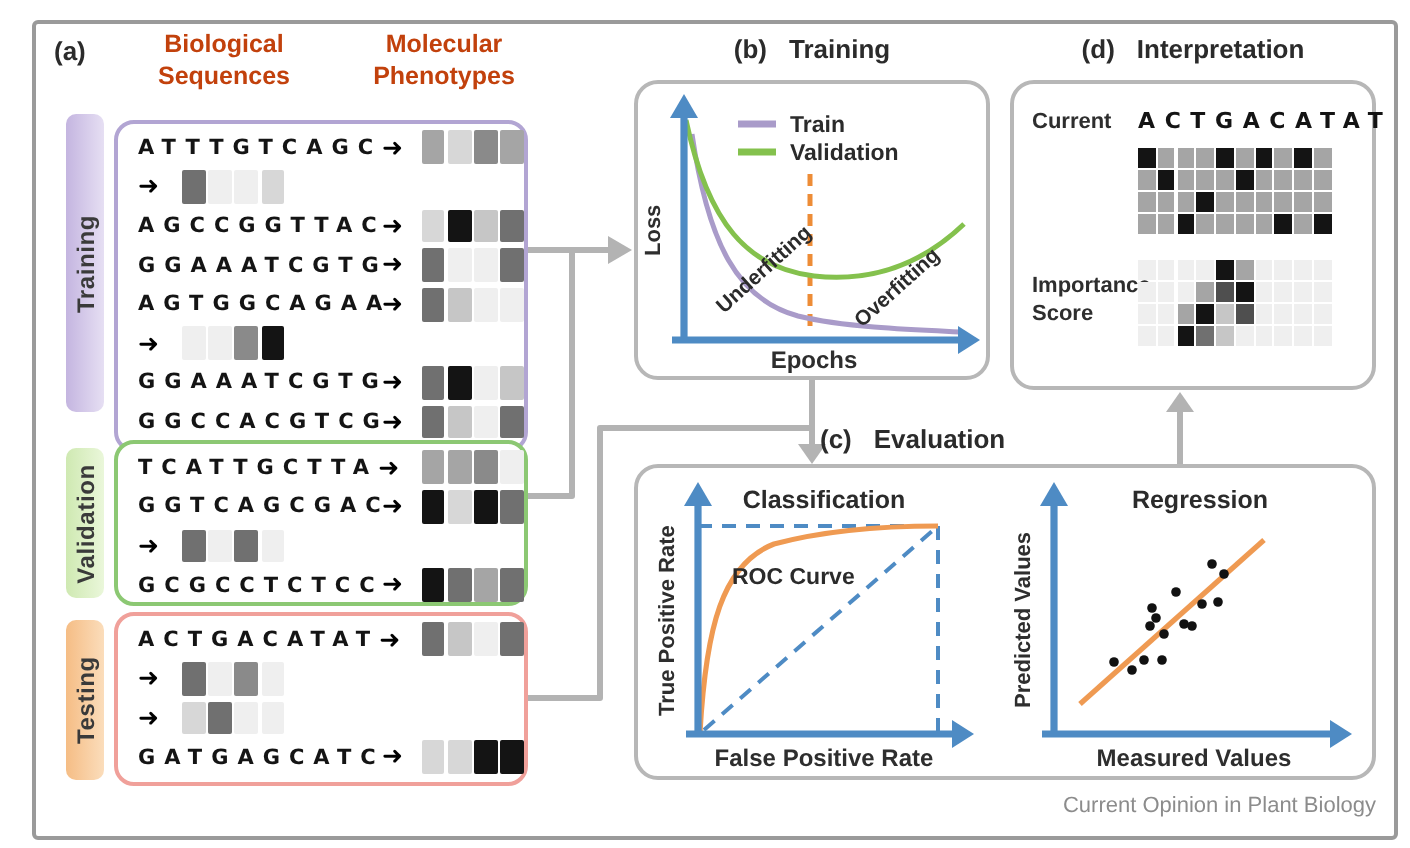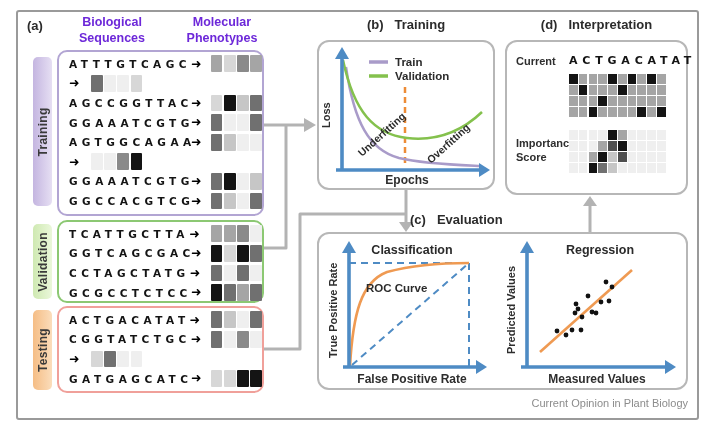--- a/index.html
+++ b/index.html
@@ -2,21 +2,21 @@
 <html><head>
 <meta charset="utf-8">
 <style>
   html,body{margin:0;padding:0;background:#fff;}
   body{width:705px;height:424px;position:relative;overflow:hidden;
        font-family:"Liberation Sans",sans-serif;color:#262626;}
   .abs{position:absolute;}
   .outer-border{left:16px;top:10px;width:679px;height:406px;border:2px solid #9a9a9a;border-radius:3px;}
   .conn{left:0;top:0;width:705px;height:424px;}
   
-  .hdr{font-weight:bold;font-size:12.5px;line-height:16px;text-align:center;color:#6d28d9;}
+  .hdr{font-weight:bold;font-size:12.5px;line-height:16px;text-align:center;color:#c2410c;}
   .ptag{font-weight:bold;font-size:13px;color:#2b2b2b;}
   .side-bar{width:19px;border-radius:5px;}
   .side-bar span{position:absolute;left:50%;top:50%;transform:translate(-50%,-50%) rotate(-90deg);
       white-space:nowrap;font-weight:bold;font-size:12px;color:#3a3a3a;letter-spacing:.3px;}
   .bar-train{background:linear-gradient(to right,#c4b5e0,#e6dff3);}
   .bar-valid{background:linear-gradient(to right,#cfe9b2,#eaf7da);}
   .bar-test{background:linear-gradient(to right,#f5bd85,#fbddbb);}
   .seq-box{background:#fff;border-radius:10px;padding:2px 0 0 10px;box-sizing:border-box;}
   .box-train{border:2.5px solid #b2a5d3;}
   .box-valid{border:2.5px solid #8cc873;}
@@ -73,21 +73,21 @@
 <div class="abs side-bar bar-train" style="left:33px;top:57px;height:149px;">
   <span>Training</span>
   </div>
 <div class="abs side-bar bar-valid" style="left:33px;top:224px;height:75px;">
   <span>Validation</span>
   </div>
 <div class="abs side-bar bar-test" style="left:33px;top:310px;height:80px;">
   <span>Testing</span>
   </div>
 
-<div class="abs seq-box box-train" style="left:57px;top:50px;width:207px;height:166px;">
+<div class="abs seq-box box-train" style="left:57px;top:60px;width:207px;height:166px;">
     <div class="seq-row">
       <span class="seq-text">ATTTGTCAGC</span>
       <span class="seq-arrow">➜</span>
       <span class="pheno-cells">
         <span class="pheno-cell" style="background: rgb(165, 165, 165);"></span>
         <span class="pheno-cell" style="background: rgb(215, 215, 215);"></span>
         <span class="pheno-cell" style="background: rgb(138, 138, 138);"></span>
         <span class="pheno-cell" style="background: rgb(165, 165, 165);"></span>
       </span>
     </div>
@@ -175,21 +175,20 @@
       <span class="seq-text">GGTCAGCGAC</span>
       <span class="seq-arrow">➜</span>
       <span class="pheno-cells">
         <span class="pheno-cell" style="background: rgb(20, 20, 20);"></span>
         <span class="pheno-cell" style="background: rgb(215, 215, 215);"></span>
         <span class="pheno-cell" style="background: rgb(20, 20, 20);"></span>
         <span class="pheno-cell" style="background: rgb(112, 112, 112);"></span>
       </span>
     </div>
     <div class="seq-row">
-      <span class="seq-text">CCTAGCTATG</span>
       <span class="seq-arrow">➜</span>
       <span class="pheno-cells">
         <span class="pheno-cell" style="background: rgb(112, 112, 112);"></span>
         <span class="pheno-cell" style="background: rgb(239, 239, 239);"></span>
         <span class="pheno-cell" style="background: rgb(112, 112, 112);"></span>
         <span class="pheno-cell" style="background: rgb(239, 239, 239);"></span>
       </span>
     </div>
     <div class="seq-row">
       <span class="seq-text">GCGCCTCTCC</span>
@@ -207,21 +206,20 @@
       <span class="seq-text">ACTGACATAT</span>
       <span class="seq-arrow">➜</span>
       <span class="pheno-cells">
         <span class="pheno-cell" style="background: rgb(112, 112, 112);"></span>
         <span class="pheno-cell" style="background: rgb(198, 198, 198);"></span>
         <span class="pheno-cell" style="background: rgb(239, 239, 239);"></span>
         <span class="pheno-cell" style="background: rgb(112, 112, 112);"></span>
       </span>
     </div>
     <div class="seq-row">
-      <span class="seq-text">CGGTATCTGC</span>
       <span class="seq-arrow">➜</span>
       <span class="pheno-cells">
         <span class="pheno-cell" style="background: rgb(112, 112, 112);"></span>
         <span class="pheno-cell" style="background: rgb(239, 239, 239);"></span>
         <span class="pheno-cell" style="background: rgb(138, 138, 138);"></span>
         <span class="pheno-cell" style="background: rgb(239, 239, 239);"></span>
       </span>
     </div>
     <div class="seq-row">
       <span class="seq-arrow">➜</span>

